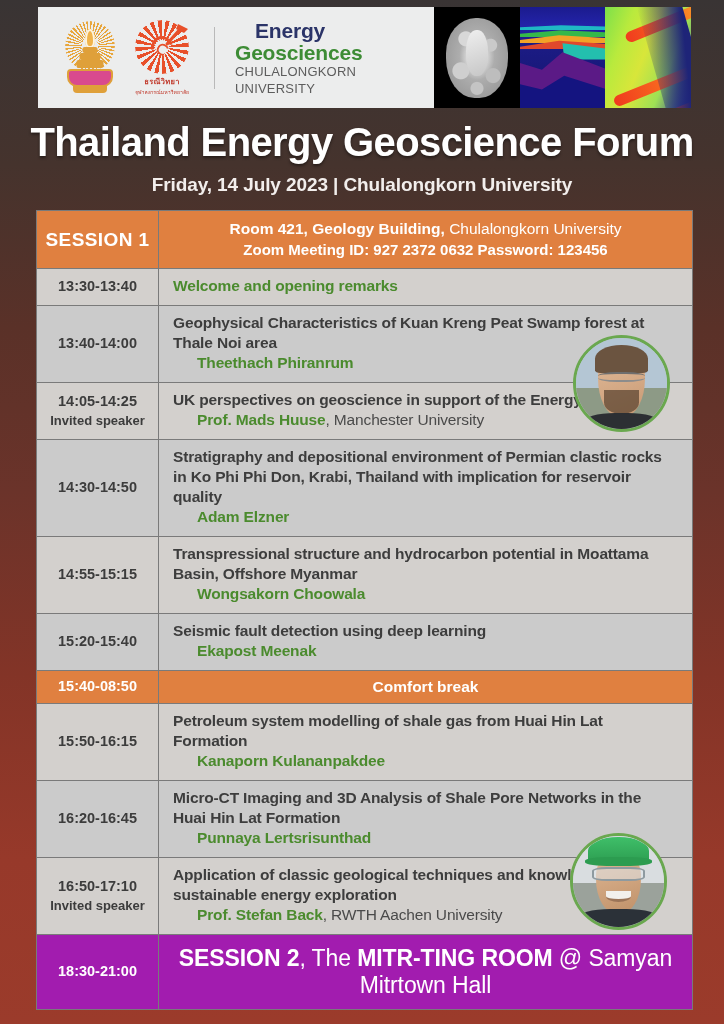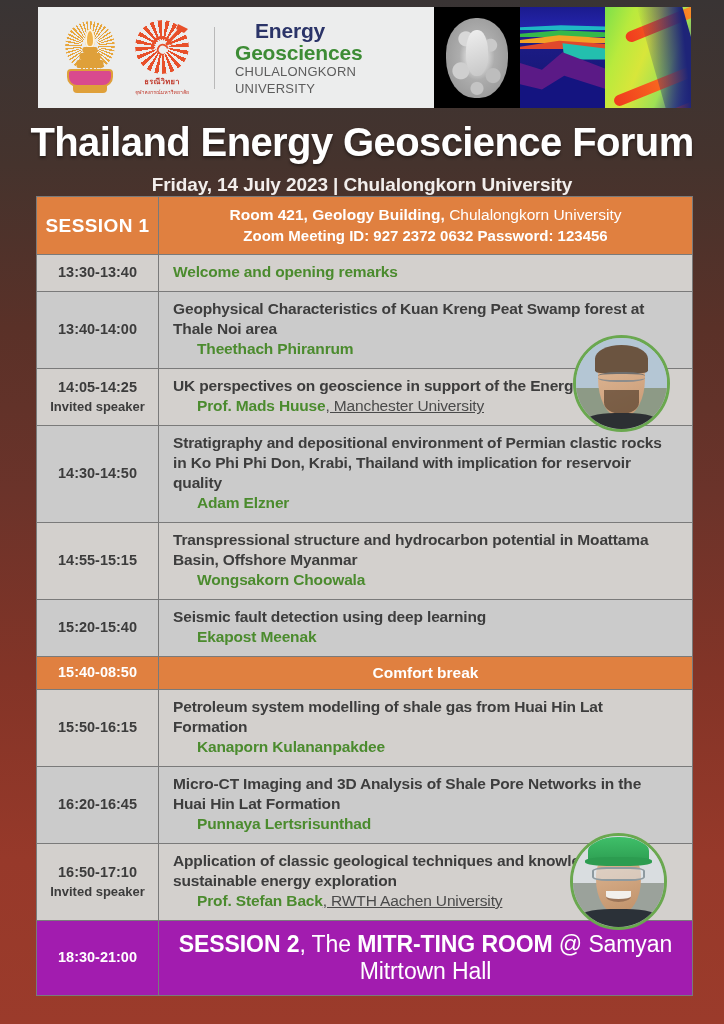--- a/index.html
+++ b/index.html
@@ -270,21 +270,21 @@
     color: #f2eeec;
     font-size: 19px;
     font-weight: bold;
     letter-spacing: -0.1px;
   }
 
   
   .schedule {
     position: absolute;
     left: 36px;
-    top: 196px;
+    top: 210px;
     width: 657px;
     border-collapse: collapse;
     table-layout: fixed;
   }
   .schedule td {
     border: 1px solid #7a7a7a;
     vertical-align: middle;
   }
   .col-time { width: 122px; }
 
@@ -320,21 +320,20 @@
     color: #4b8b2e;
     font-size: 15.5px;
     font-weight: bold;
     line-height: 1.34;
     padding-left: 24px;
     letter-spacing: -0.15px;
   }
   .spk .aff {
     color: #4a4a4a;
     font-weight: normal;
-    text-decoration: underline;
   }
 
   
   .r-sess1 td {
     background: #e08040;
     color: #ffffff;
   }
   .sess-label {
     text-align: center;
     font-size: 19px;

